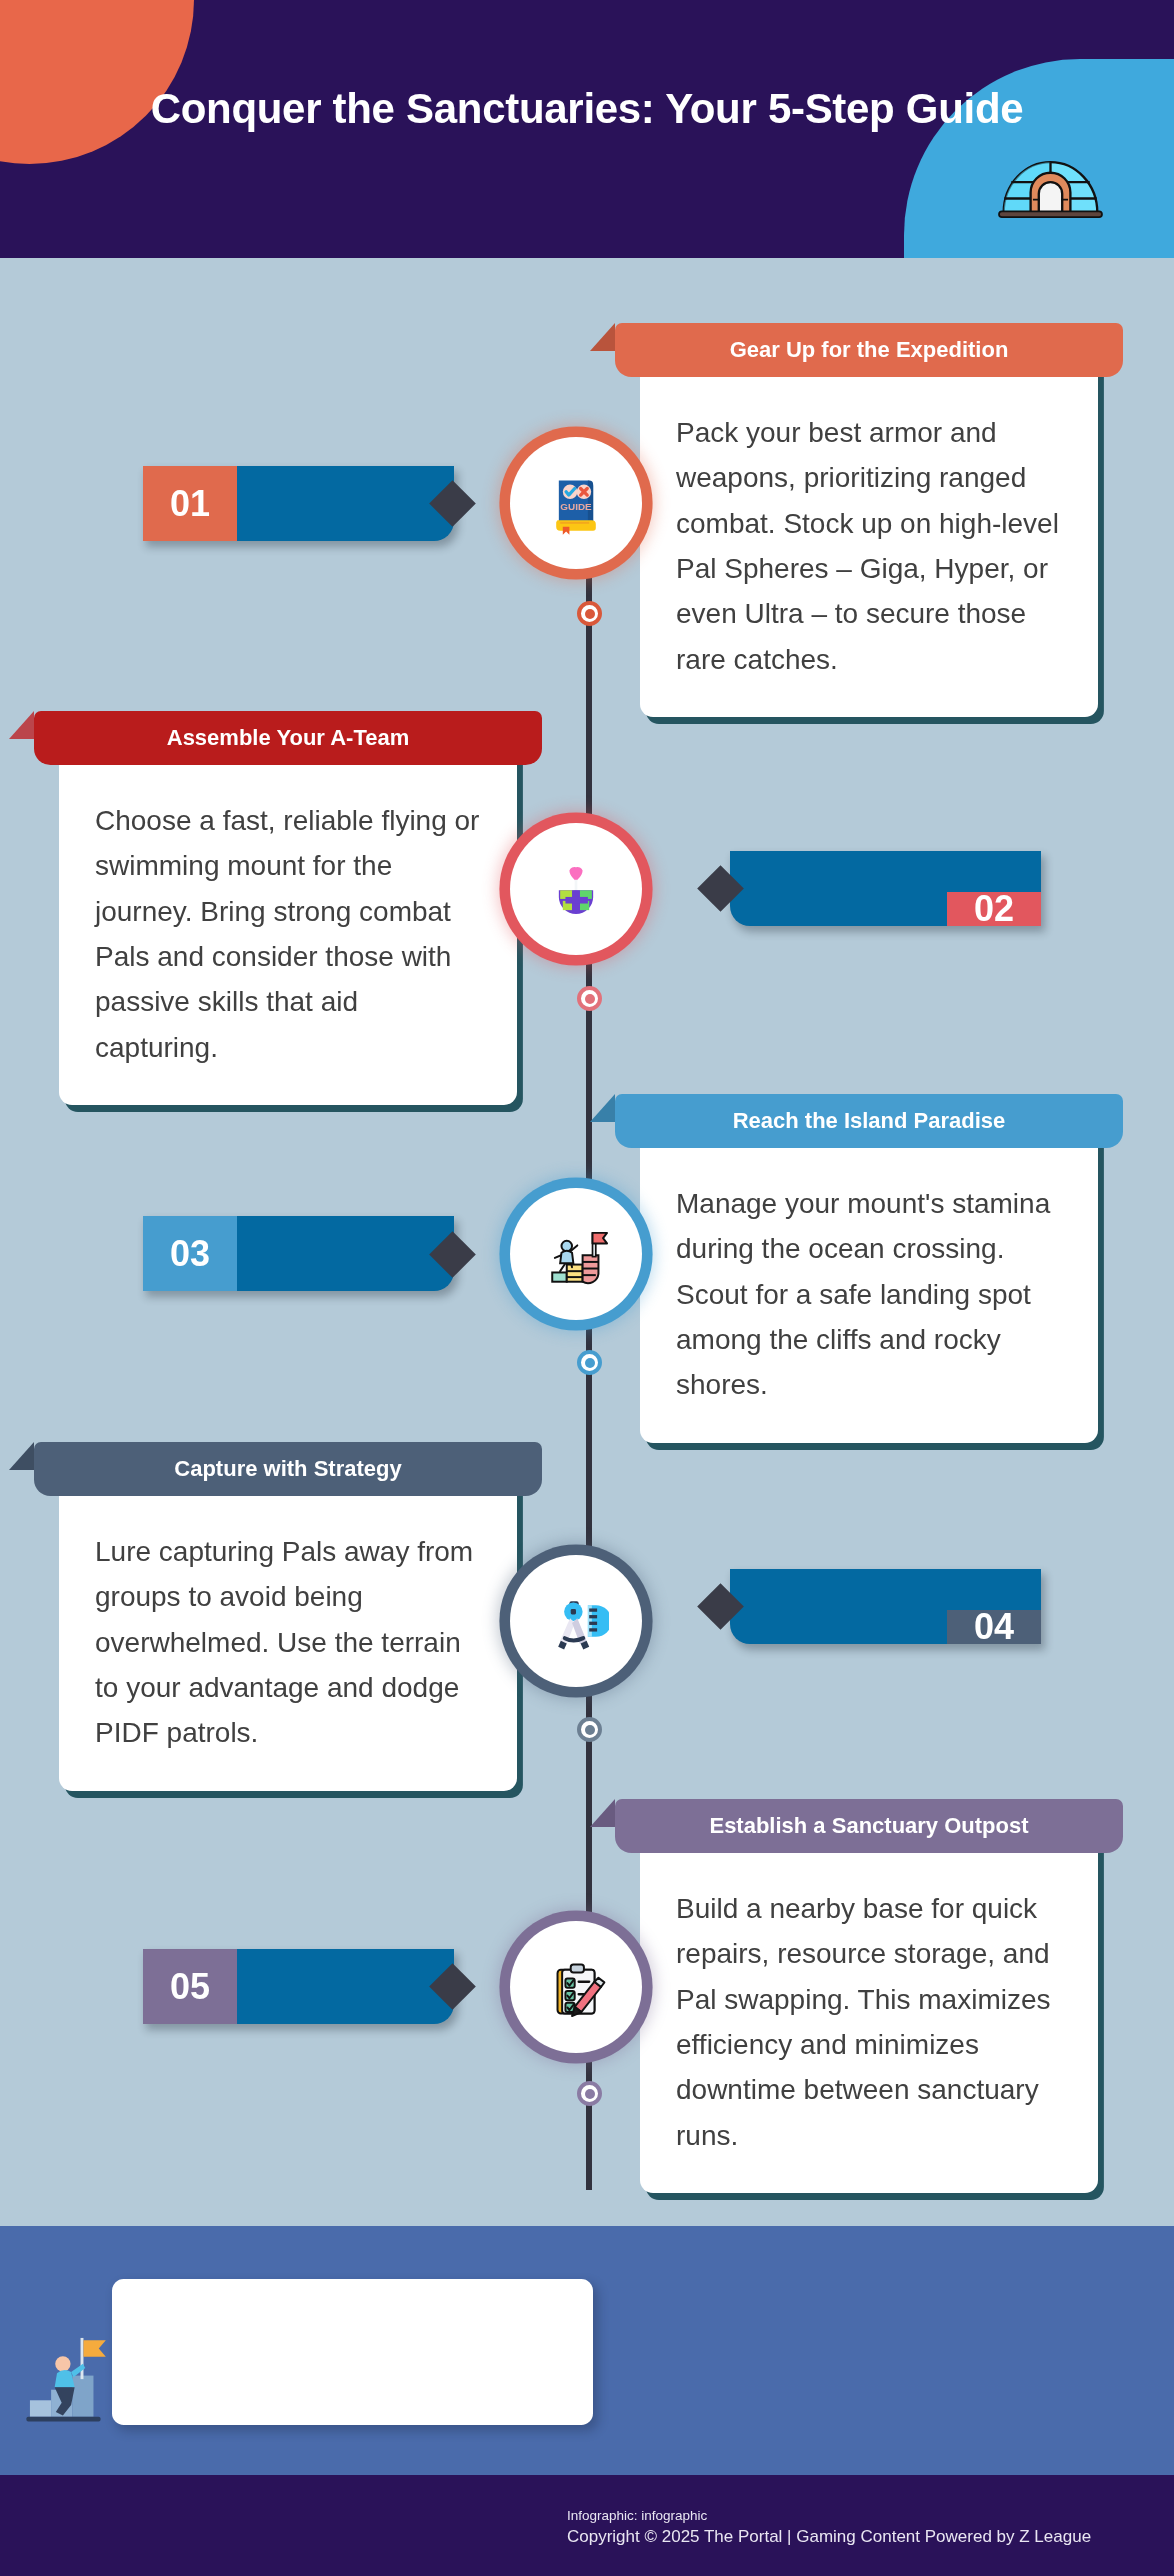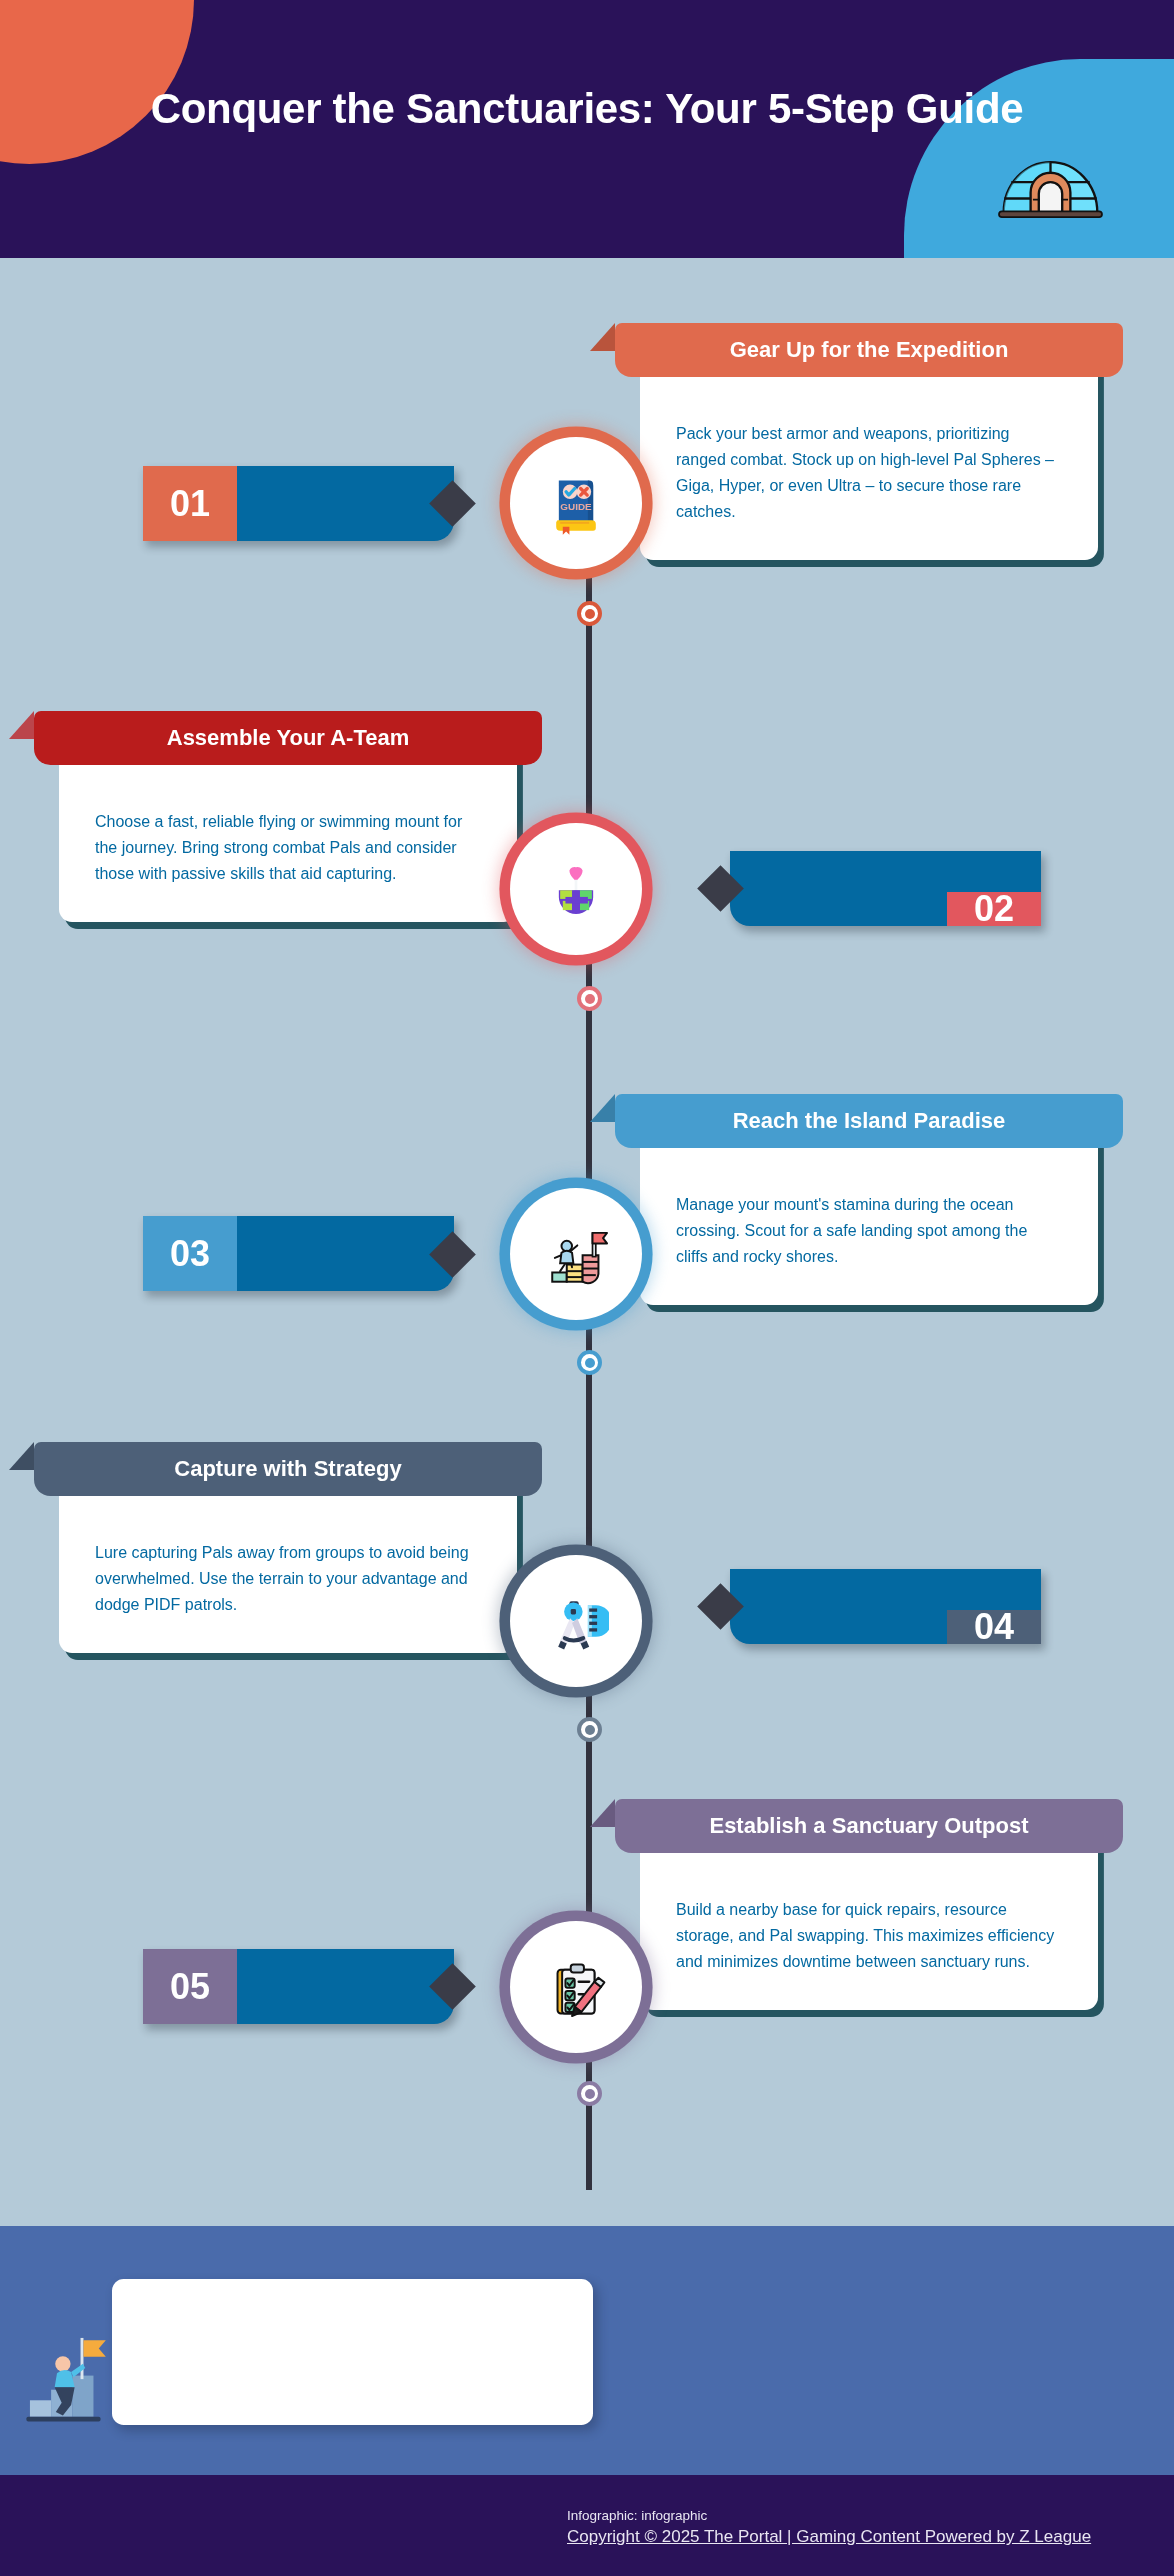--- a/index.html
+++ b/index.html
@@ -191,24 +191,23 @@
     transform:translateX(-100%);
     border-width:0 0 28px 25px;
   }
   .card-title::after{
     right:0px;
     transform:translateX(100%);
     border-width:0 25px 28px 0;
   }
   .card-body{
     padding:33px 36px 35px 36px;
-    color:#0369a1;
-    font-size:16px;
+    color:#404040;
+    font-size:28px;
     line-height:1.62;
-    margin-top:11px;
   }
 
   
   .footer-band{
     position:absolute;
     left:0;
     top:2226px;
     width:1174px;
     height:249px;
     background:#4a6bab;
@@ -241,21 +240,21 @@
     background:#2a1259;
   }
   .legal-inner{
     position:absolute;
     left:567px;
     top:2507px;
     width:605px;
     color:#e9e6f2;
   }
   .legal-line1{ font-size:13.5px; line-height:1.3; }
-  .legal-line2{ font-size:17px; line-height:1.3; margin-top:1.8px;text-decoration:underline; }
+  .legal-line2{ font-size:17px; line-height:1.3; margin-top:1.8px; }
 </style>
 <style>[data-name="step-1-title"]::before{border-color:transparent transparent #b9543c transparent;}[data-name="step-1-title"]::after{border-color:transparent transparent transparent #b9543c;}</style><style>[data-name="step-2-title"]::before{border-color:transparent transparent #bb454b transparent;}[data-name="step-2-title"]::after{border-color:transparent transparent transparent #bb454b;}</style><style>[data-name="step-3-title"]::before{border-color:transparent transparent #3880a9 transparent;}[data-name="step-3-title"]::after{border-color:transparent transparent transparent #3880a9;}</style><style>[data-name="step-4-title"]::before{border-color:transparent transparent #3e4e62 transparent;}[data-name="step-4-title"]::after{border-color:transparent transparent transparent #3e4e62;}</style><style>[data-name="step-5-title"]::before{border-color:transparent transparent #695b80 transparent;}[data-name="step-5-title"]::after{border-color:transparent transparent transparent #695b80;}</style></head>
 <body>
 
 <div class="page" data-name="infographic-page">
 
   <div class="header" data-name="page-header">
     <div class="header-blob-orange" data-name="header-orange-blob"></div>
     <div class="header-blob-blue" data-name="header-blue-blob"></div>
     <div class="header-title" data-name="page-title">Conquer the Sanctuaries: Your 5-Step Guide</div>

